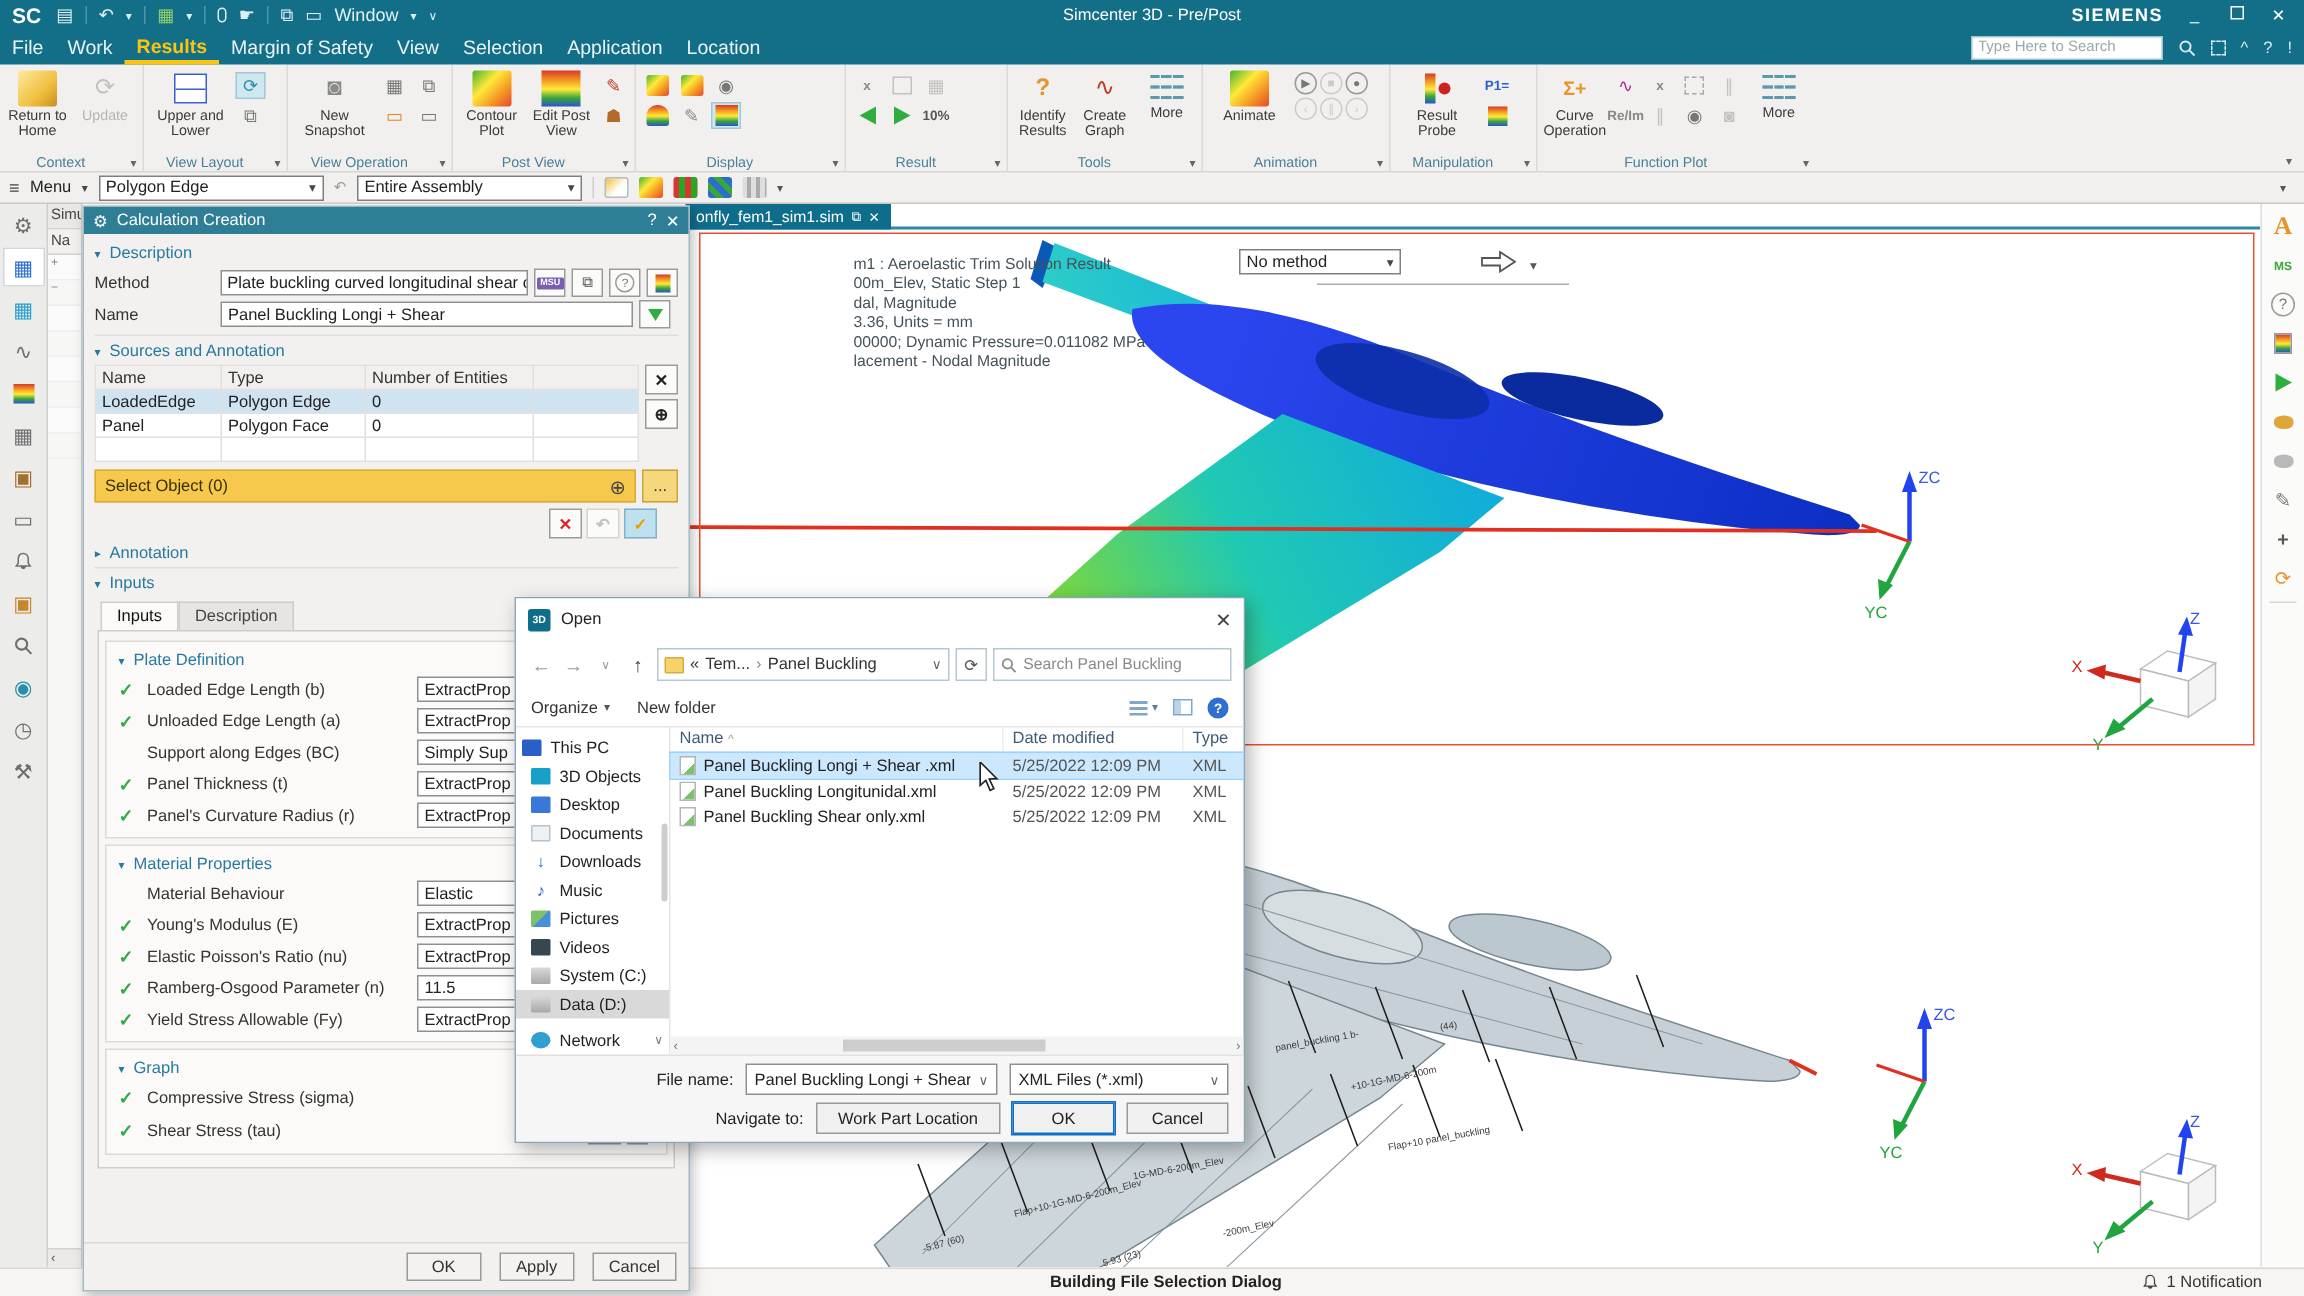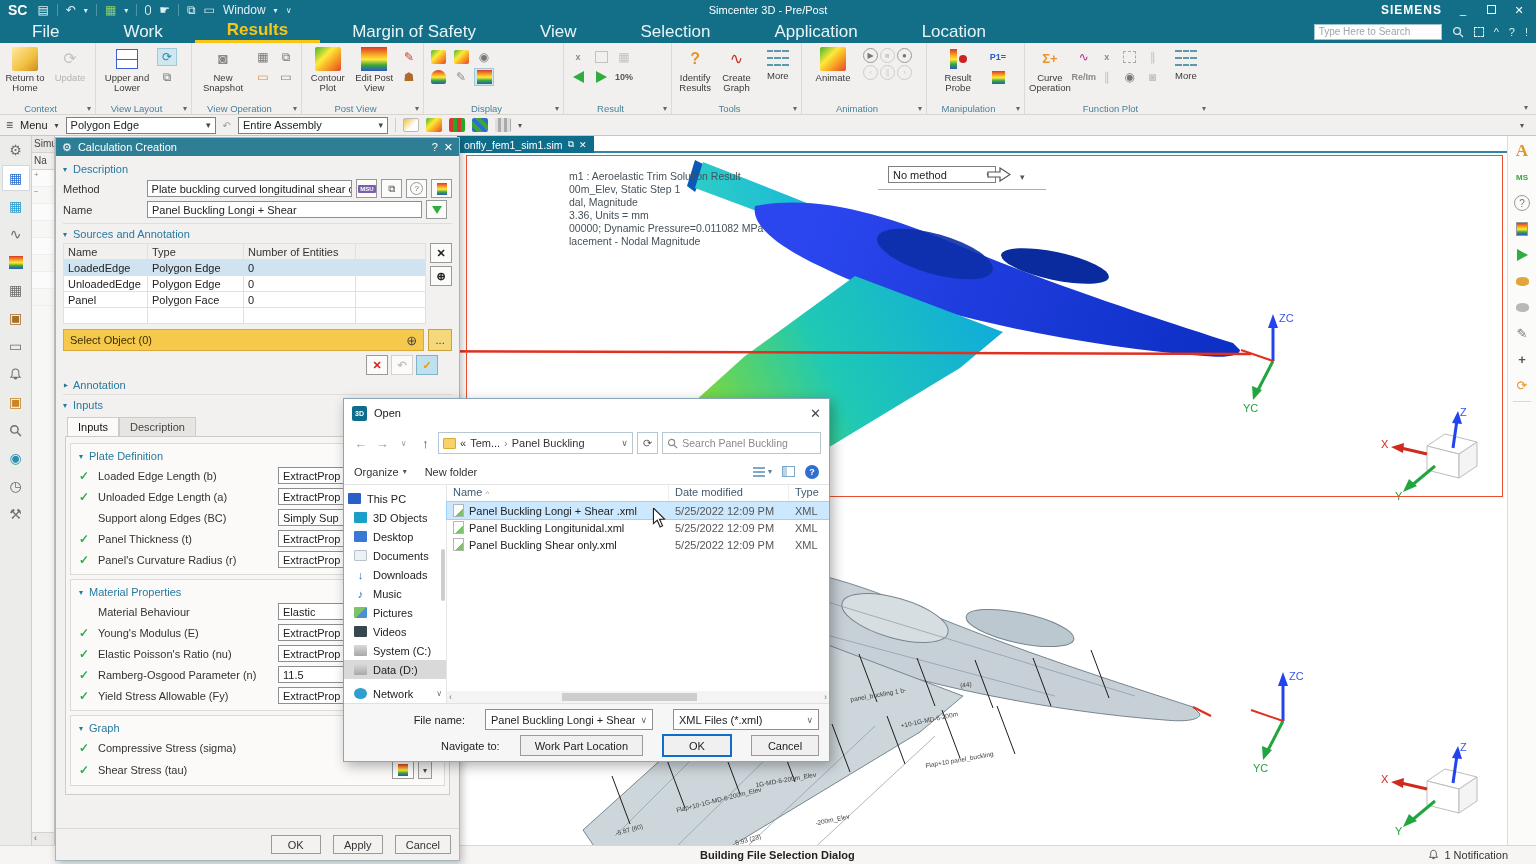--- a/index.html
+++ b/index.html
@@ -12,21 +12,21 @@
 .qat{display:flex;align-items:center;gap:8px;color:#dff0f5;font-size:12px}
 .qat .sep{width:1px;height:12px;background:#4d96a9}
 .qat .g{cursor:default}
 #apptitle{position:absolute;left:0;right:0;text-align:center;font-size:11px;color:#fff;pointer-events:none}
 #tbright{margin-left:auto;display:flex;align-items:center;gap:14px;padding-right:10px;z-index:2}
 #brand{font-weight:bold;letter-spacing:1px;font-size:12px;color:#fff}
 .winbtn{color:#fff;font-size:11px;width:14px;text-align:center}
 .restorebox{width:9px;height:9px;border:1px solid #fff;display:inline-block;position:relative}
 
 #menubar{position:absolute;left:0;top:20px;width:1536px;height:23px;background:#136f87;display:flex;align-items:stretch;z-index:29}
-.mtab{color:#e9f4f7;padding:0 32px;display:flex;align-items:center;font-size:17px}
+.mtab{color:#e9f4f7;padding:0 8px;display:flex;align-items:center;font-size:13px}
 .mtab.active{color:#f9c513;border-bottom:3px solid #f9c513;font-weight:bold}
 #menuright{margin-left:auto;display:flex;align-items:center;gap:10px;padding-right:8px}
 #topsearch{width:128px;height:16px;border:1px solid #9fc4cf;background:#fff;font-size:10px;padding:0 4px;color:#333}
 #topsearch::placeholder{color:#9aa7ad}
 .mr-ic{color:#d7ecf2;font-size:11px}
 .fsbox{width:10px;height:10px;border:1px dashed #d7ecf2;display:inline-block}
 
 #ribbon{position:absolute;left:0;top:43px;width:1536px;height:72px;background:#f1f0ee;border-bottom:1px solid #d8d5d1;display:flex;z-index:28}
 .rgroup{position:relative;height:100%;border-right:1px solid #ddd9d5;padding:2px 4px 13px;display:flex;gap:3px;align-items:flex-start}
 .glabel{position:absolute;bottom:0;left:2px;right:16px;text-align:center;color:#49809a;font-size:9.5px;white-space:nowrap;overflow:hidden}
@@ -66,21 +66,21 @@
 
 #righttools{position:absolute;right:0;top:136px;width:29px;bottom:19px;background:#fbfbfa;border-left:1px solid #ddd;display:flex;flex-direction:column;align-items:center;padding-top:2px;z-index:10}
 .rt{width:24px;height:24px;display:flex;align-items:center;justify-content:center;font-size:13px;color:#777;margin:1px 0}
 .rtsep{width:18px;border-top:1px solid #d8d8d8;margin:3px 0}
 
 #viewport{position:absolute;left:55px;top:136px;width:1452px;bottom:19px;background:#fff;z-index:1;overflow:hidden}
 #vtabbar{position:absolute;left:0;top:0;right:0;height:17px;border-bottom:2px solid #2f87a3;background:#fff;z-index:4}
 #vtab{position:absolute;left:402px;top:0;height:17px;background:#0f6d8c;color:#fff;display:flex;align-items:center;gap:5px;padding:0 7px;font-size:10.5px}
 #redframe{position:absolute;left:411px;top:19px;width:1037px;height:342px;border:1.5px solid #ea5030;z-index:2}
 #overlaytext{position:absolute;left:514px;top:34px;z-index:3;color:#45525a;font-size:10.5px;line-height:13px;white-space:nowrap}
-#methodcombo{position:absolute;left:833px;top:30px;width:108px;z-index:3}
+#methodcombo{position:absolute;left:771px;top:30px;width:108px;z-index:3}
 #goarrowbtn{position:absolute;left:929px;top:29px;width:30px;height:19px;z-index:3;display:flex;align-items:center;justify-content:center}
 #mc-sep{position:absolute;left:823px;top:53px;width:168px;border-top:1px solid #adadad;z-index:3}
 #mc-drop{position:absolute;left:965px;top:36px;color:#555;font-size:9px;z-index:3}
 .anno{position:absolute;font-size:6.5px;color:#3c3c3c;white-space:nowrap;z-index:3}
 
 #calcdlg{position:absolute;left:55px;top:137px;width:405px;height:724px;background:#f2f1ef;border:1px solid #9fb9c2;box-shadow:2px 3px 8px rgba(0,0,0,.25);z-index:15;display:flex;flex-direction:column}
 #calcdlg .dtitle{height:18px;background:#2e7f96;color:#fff;display:flex;align-items:center;padding:0 6px;gap:6px;font-size:11px}
 #calcdlg .dtitle .sp{flex:1}
 .dbody{flex:1;padding:3px 7px;overflow:hidden}
 .sech{color:#2779a0;font-size:11px;display:flex;align-items:center;gap:6px;margin:4px 0 3px}
@@ -154,21 +154,21 @@
 .frow{display:flex;height:17px;align-items:center}
 .frow.sel{background:#cce8ff;outline:1px solid #99d1ff}
 .fc{padding:0 6px;white-space:nowrap;overflow:hidden}
 .fc.n{width:222px;display:flex;align-items:center;gap:5px}
 .fc.d{width:120px;color:#555}
 .fc.t{width:40px;color:#555}
 .fico{width:11px;height:13px;background:linear-gradient(135deg,#fff 62%,#7bc26b 62%);border:1px solid #b5b5b5;flex:0 0 11px}
 #hscroll{position:absolute;left:0;right:0;bottom:0;height:12px;background:#f4f4f4;display:flex;align-items:center}
 #hthumb{position:absolute;left:115px;width:135px;top:2px;height:8px;background:#cdcdcd}
 #odfoot{border-top:1px solid #e0e0e0;background:#f6f6f6;padding:5px 10px;display:flex;flex-direction:column;gap:5px}
-.ofrow{display:flex;align-items:center;gap:20px;justify-content:flex-end}
+.ofrow{display:flex;align-items:center;gap:8px;justify-content:flex-end}
 .ocombo{background:#fff;border:1px solid #8f8f8f;height:21px;display:flex;align-items:center;padding:0 5px;gap:5px}
 .obtn{height:21px;border:1px solid #9a9a9a;background:#f0f0f0;display:flex;align-items:center;justify-content:center;padding:0 14px}
 .obtn.def{border:1px solid #0f6fc8;outline:1px solid #0f6fc8}
 
 #statusbar{position:absolute;left:0;bottom:0;width:1536px;height:19px;background:#f6f5f3;border-top:1px solid #dad7d3;z-index:12}
 #statusmsg{position:absolute;left:700px;top:3px;font-weight:bold;color:#222}
 #notif{position:absolute;right:28px;top:3px;display:flex;gap:5px;align-items:center;color:#333}
 
 #cursor{position:absolute;left:652px;top:508px;z-index:25}
 .arrS{font-size:9px;color:#555}
@@ -721,26 +721,20 @@
       <table class="srctab">
         <tbody>
             <tr>
           <th style="width:84px">Name</th>
           <th style="width:96px">Type</th>
           <th style="width:112px">Number of Entities</th>
           <th></th>
         </tr>
         <tr class="selrow">
           <td>LoadedEdge</td>
-          <td>Polygon Edge</td>
-          <td>0</td>
-              <td></td>
-        </tr>
-        <tr>
-          <td>UnloadedEdge</td>
           <td>Polygon Edge</td>
           <td>0</td>
               <td></td>
         </tr>
         <tr>
           <td>Panel</td>
           <td>Polygon Face</td>
           <td>0</td>
               <td></td>
         </tr>

